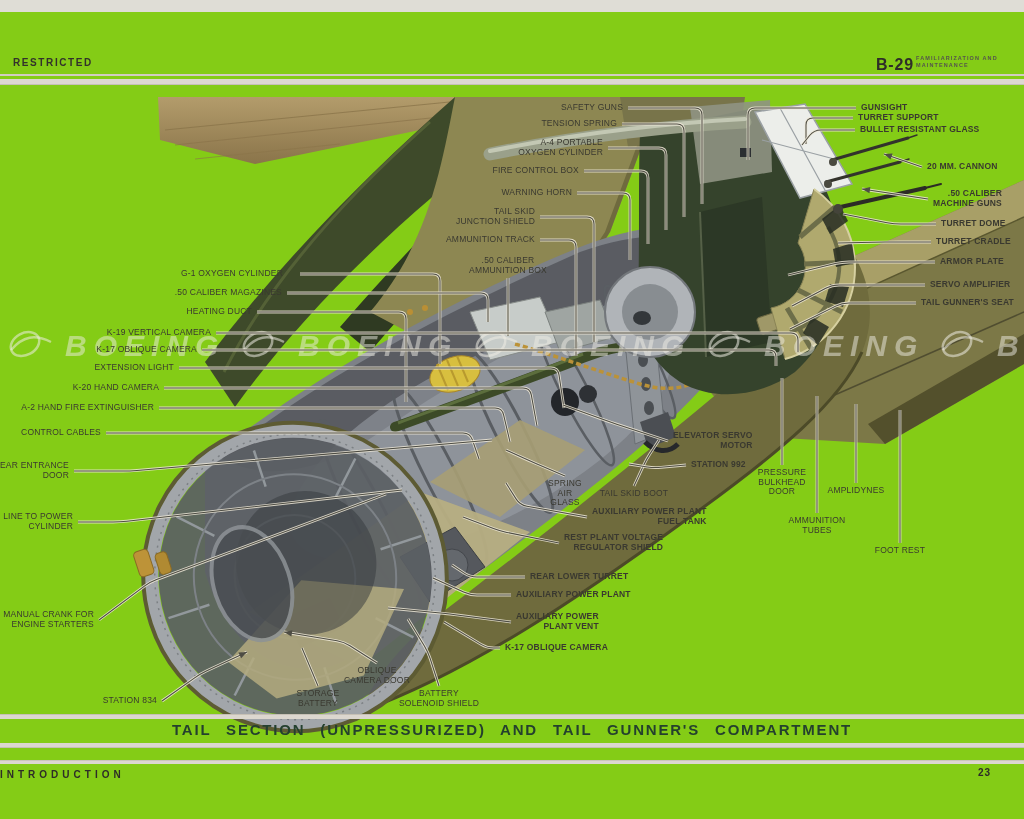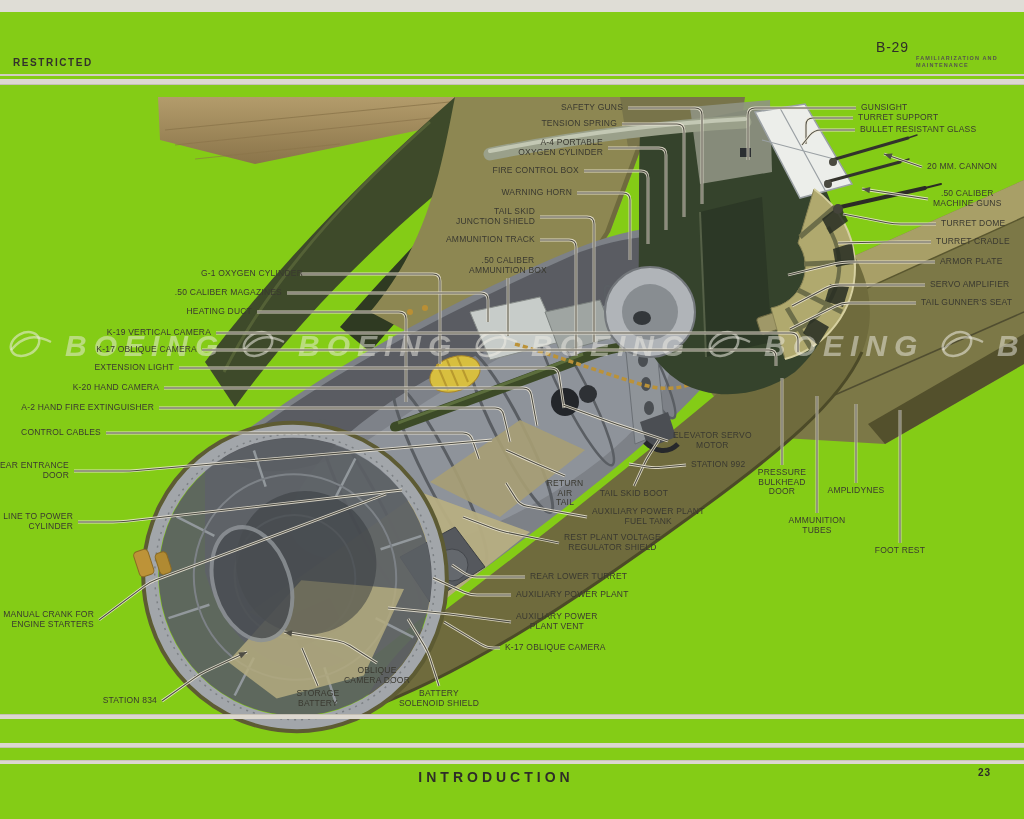--- a/index.html
+++ b/index.html
@@ -1,38 +1,38 @@
 <!DOCTYPE html>
 <html><head>
 <meta charset="utf-8">
 <style>
   html,body{margin:0;padding:0;background:#dfddd6;}
   .page{position:relative;width:1024px;height:819px;margin:12px auto;background:#84cc16;
         overflow:hidden;font-family:"Liberation Sans",sans-serif;}
   .rule{position:absolute;left:0;width:1024px;}
   .hdr-left{position:absolute;left:13px;top:45px;font-size:10px;font-weight:bold;
             letter-spacing:1.6px;color:#33322c;}
-  .hdr-model{position:absolute;left:876px;top:27px;font-size:14px;font-weight:normal;
+  .hdr-model{position:absolute;left:876px;top:44px;font-size:16px;font-weight:bold;
              letter-spacing:.8px;color:#2f2e29;}
   .hdr-series{position:absolute;left:916px;top:43px;font-size:5.5px;font-weight:bold;
               letter-spacing:1.1px;line-height:6.5px;color:#55544d;}
   .fig-title{position:absolute;left:8px;top:709px;width:1008px;text-align:center;
              font-size:15px;font-weight:bold;letter-spacing:1.8px;word-spacing:9px;
              color:#24402e;}
-  .ftr-section{position:absolute;left:0;top:757px;width:992px;text-align:center;
-               font-size:14px;font-weight:bold;letter-spacing:4px;color:#2e2d28;}
+  .ftr-section{position:absolute;left:0;top:757px;width:992px;text-align:left;
+               font-size:10px;font-weight:bold;letter-spacing:4px;color:#2e2d28;}
   .ftr-page{position:absolute;left:978px;top:755px;font-size:10px;font-weight:bold;
             letter-spacing:1px;color:#2e2d28;}
   #art,#leaders,#callout-layer{position:absolute;left:0;top:0;width:1024px;height:819px;}
   #callout-layer{pointer-events:none;}
   .callout{position:absolute;width:max-content;font-size:8.5px;line-height:9.6px;
            letter-spacing:.2px;color:#3a3930;white-space:nowrap;}
   .callout span{display:block;}
   .callout.left-of{transform:translate(calc(-100% - 5px),-50%);text-align:right;}
-  .callout.right-of{transform:translate(5px,-50%);text-align:center;}
+  .callout.right-of{transform:translate(5px,-50%);text-align:right;font-weight:bold;}
   .callout.below{transform:translate(-50%,3px);text-align:center;}
   .callout.above{transform:translate(-50%,calc(-100% - 3px));text-align:center;}
 </style>
 </head>
 <body>
 
 <div class="page">
 
   <div class="hdr-left">RESTRICTED</div>
   <div class="hdr-model">B-29</div>
@@ -378,21 +378,21 @@
       </div>
       <div class="callout right-of" style="left: 935px; top: 250px;">
         <span>ARMOR PLATE</span>
       </div>
       <div class="callout right-of" style="left: 925px; top: 273px;">
         <span>SERVO AMPLIFIER</span>
       </div>
       <div class="callout right-of" style="left: 916px; top: 291px;">
         <span>TAIL GUNNER'S SEAT</span>
       </div>
-      <div class="callout left-of" style="left: 308px; top: 262px;">
+      <div class="callout left-of" style="left: 288px; top: 262px;">
         <span>G-1 OXYGEN CYLINDER</span>
       </div>
       <div class="callout left-of" style="left: 287px; top: 281px;">
         <span>.50 CALIBER MAGAZINES</span>
       </div>
       <div class="callout left-of" style="left: 257px; top: 300px;">
         <span>HEATING DUCT</span>
       </div>
       <div class="callout left-of" style="left: 216px; top: 321px;">
         <span>K-19 VERTICAL CAMERA</span>
@@ -454,23 +454,23 @@
       </div>
       <div class="callout right-of" style="left: 559px; top: 531px;">
         <span>REST PLANT VOLTAGE</span>
         <span>REGULATOR SHIELD</span>
       </div>
       <div class="callout right-of" style="left: 587px; top: 505px;">
         <span>AUXILIARY POWER PLANT</span>
         <span>FUEL TANK</span>
       </div>
       <div class="callout below" style="left: 565px; top: 464px;">
-        <span>RETURN</span>
+        <span>SPRING</span>
         <span>AIR</span>
-        <span>TAIL</span>
+        <span>GLASS</span>
       </div>
       <div class="callout below" style="left: 634px; top: 474px;">
         <span>TAIL SKID BOOT</span>
       </div>
       <div class="callout right-of" style="left: 668px; top: 429px;">
         <span>ELEVATOR SERVO</span>
         <span>MOTOR</span>
       </div>
       <div class="callout right-of" style="left: 686px; top: 453px;">
         <span>STATION 992</span>
@@ -486,17 +486,18 @@
       </div>
       <div class="callout below" style="left: 856px; top: 471px;">
         <span>AMPLIDYNES</span>
       </div>
       <div class="callout below" style="left: 900px; top: 531px;">
         <span>FOOT REST</span>
       </div>
     </div>
 
   <div class="rule" style="top:702px;height:4px;background:#dcd7cf;border-top:1px solid #c6c0b5;"></div>
+  <div class="fig-title">TAIL SECTION (UNPRESSURIZED) AND TAIL GUNNER'S COMPARTMENT</div>
   <div class="rule" style="top:731px;height:4px;background:#dcd7cf;border-bottom:1px solid #c6c0b5;"></div>
   <div class="rule" style="top:748px;height:3px;background:#dcd7cf;border-top:1px solid #cbc5bb;"></div>
   <div class="ftr-section">INTRODUCTION</div>
   <div class="ftr-page">23</div>
 </div>
 
 </body></html>

